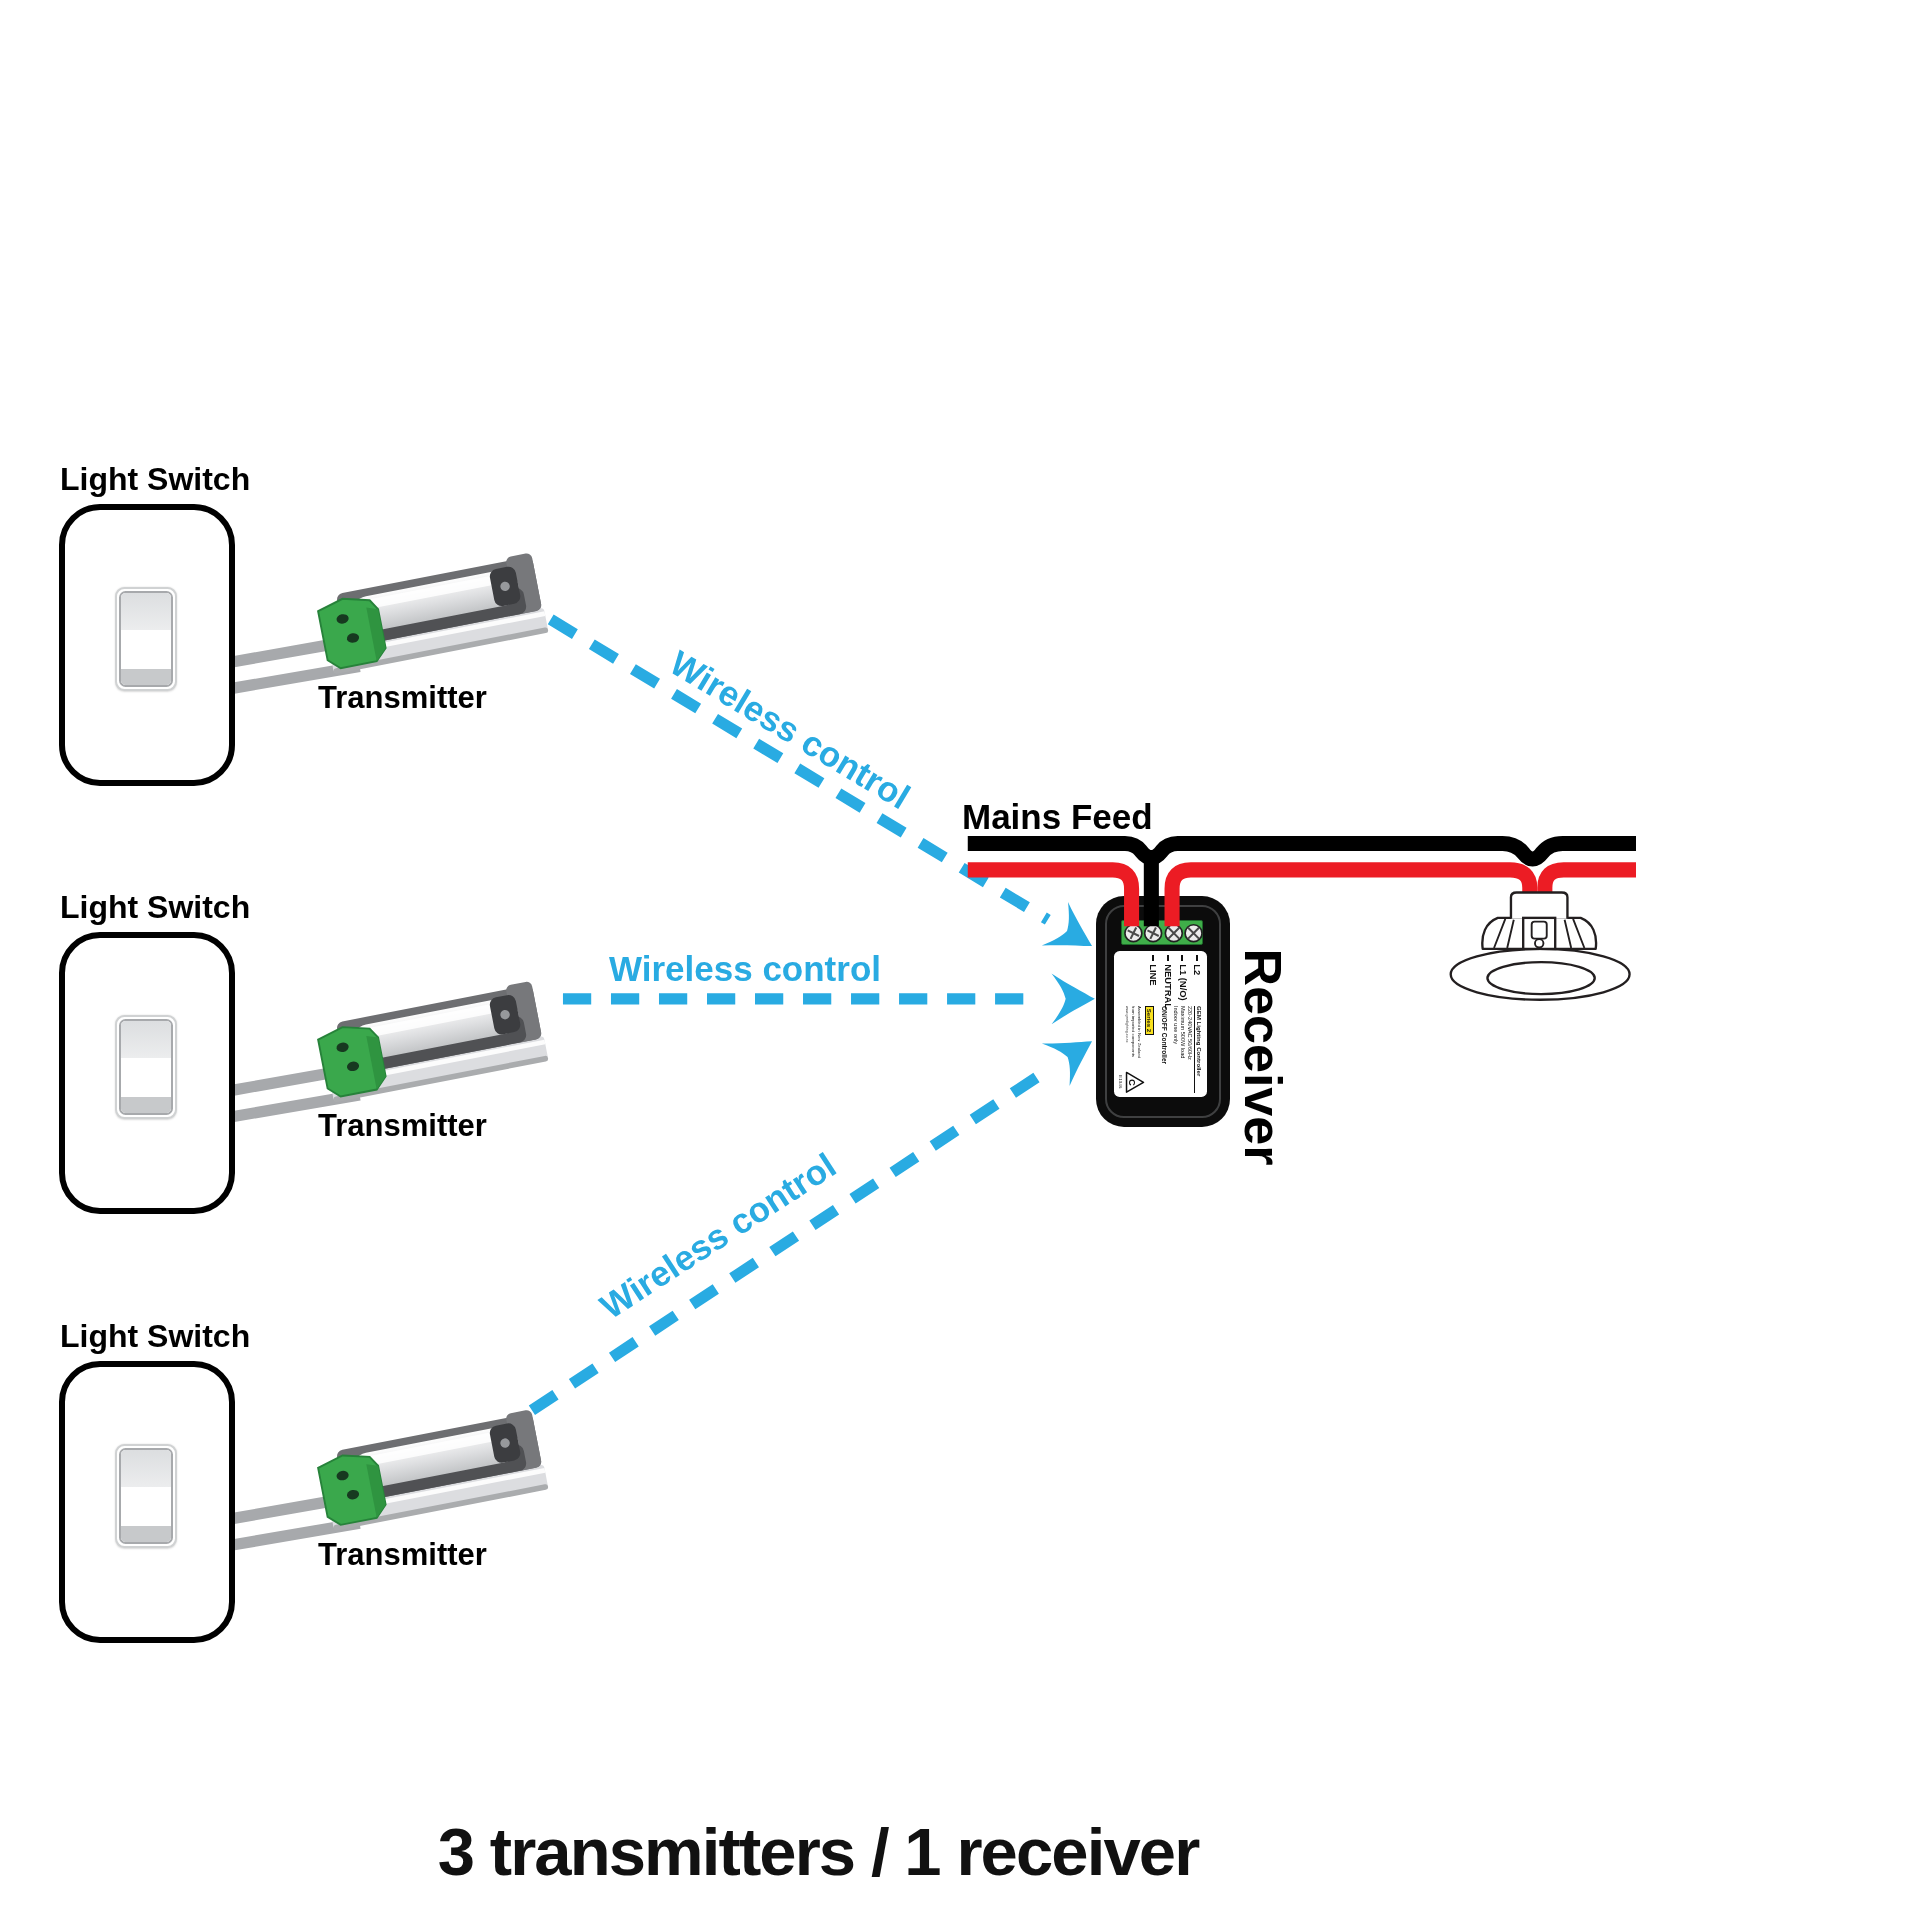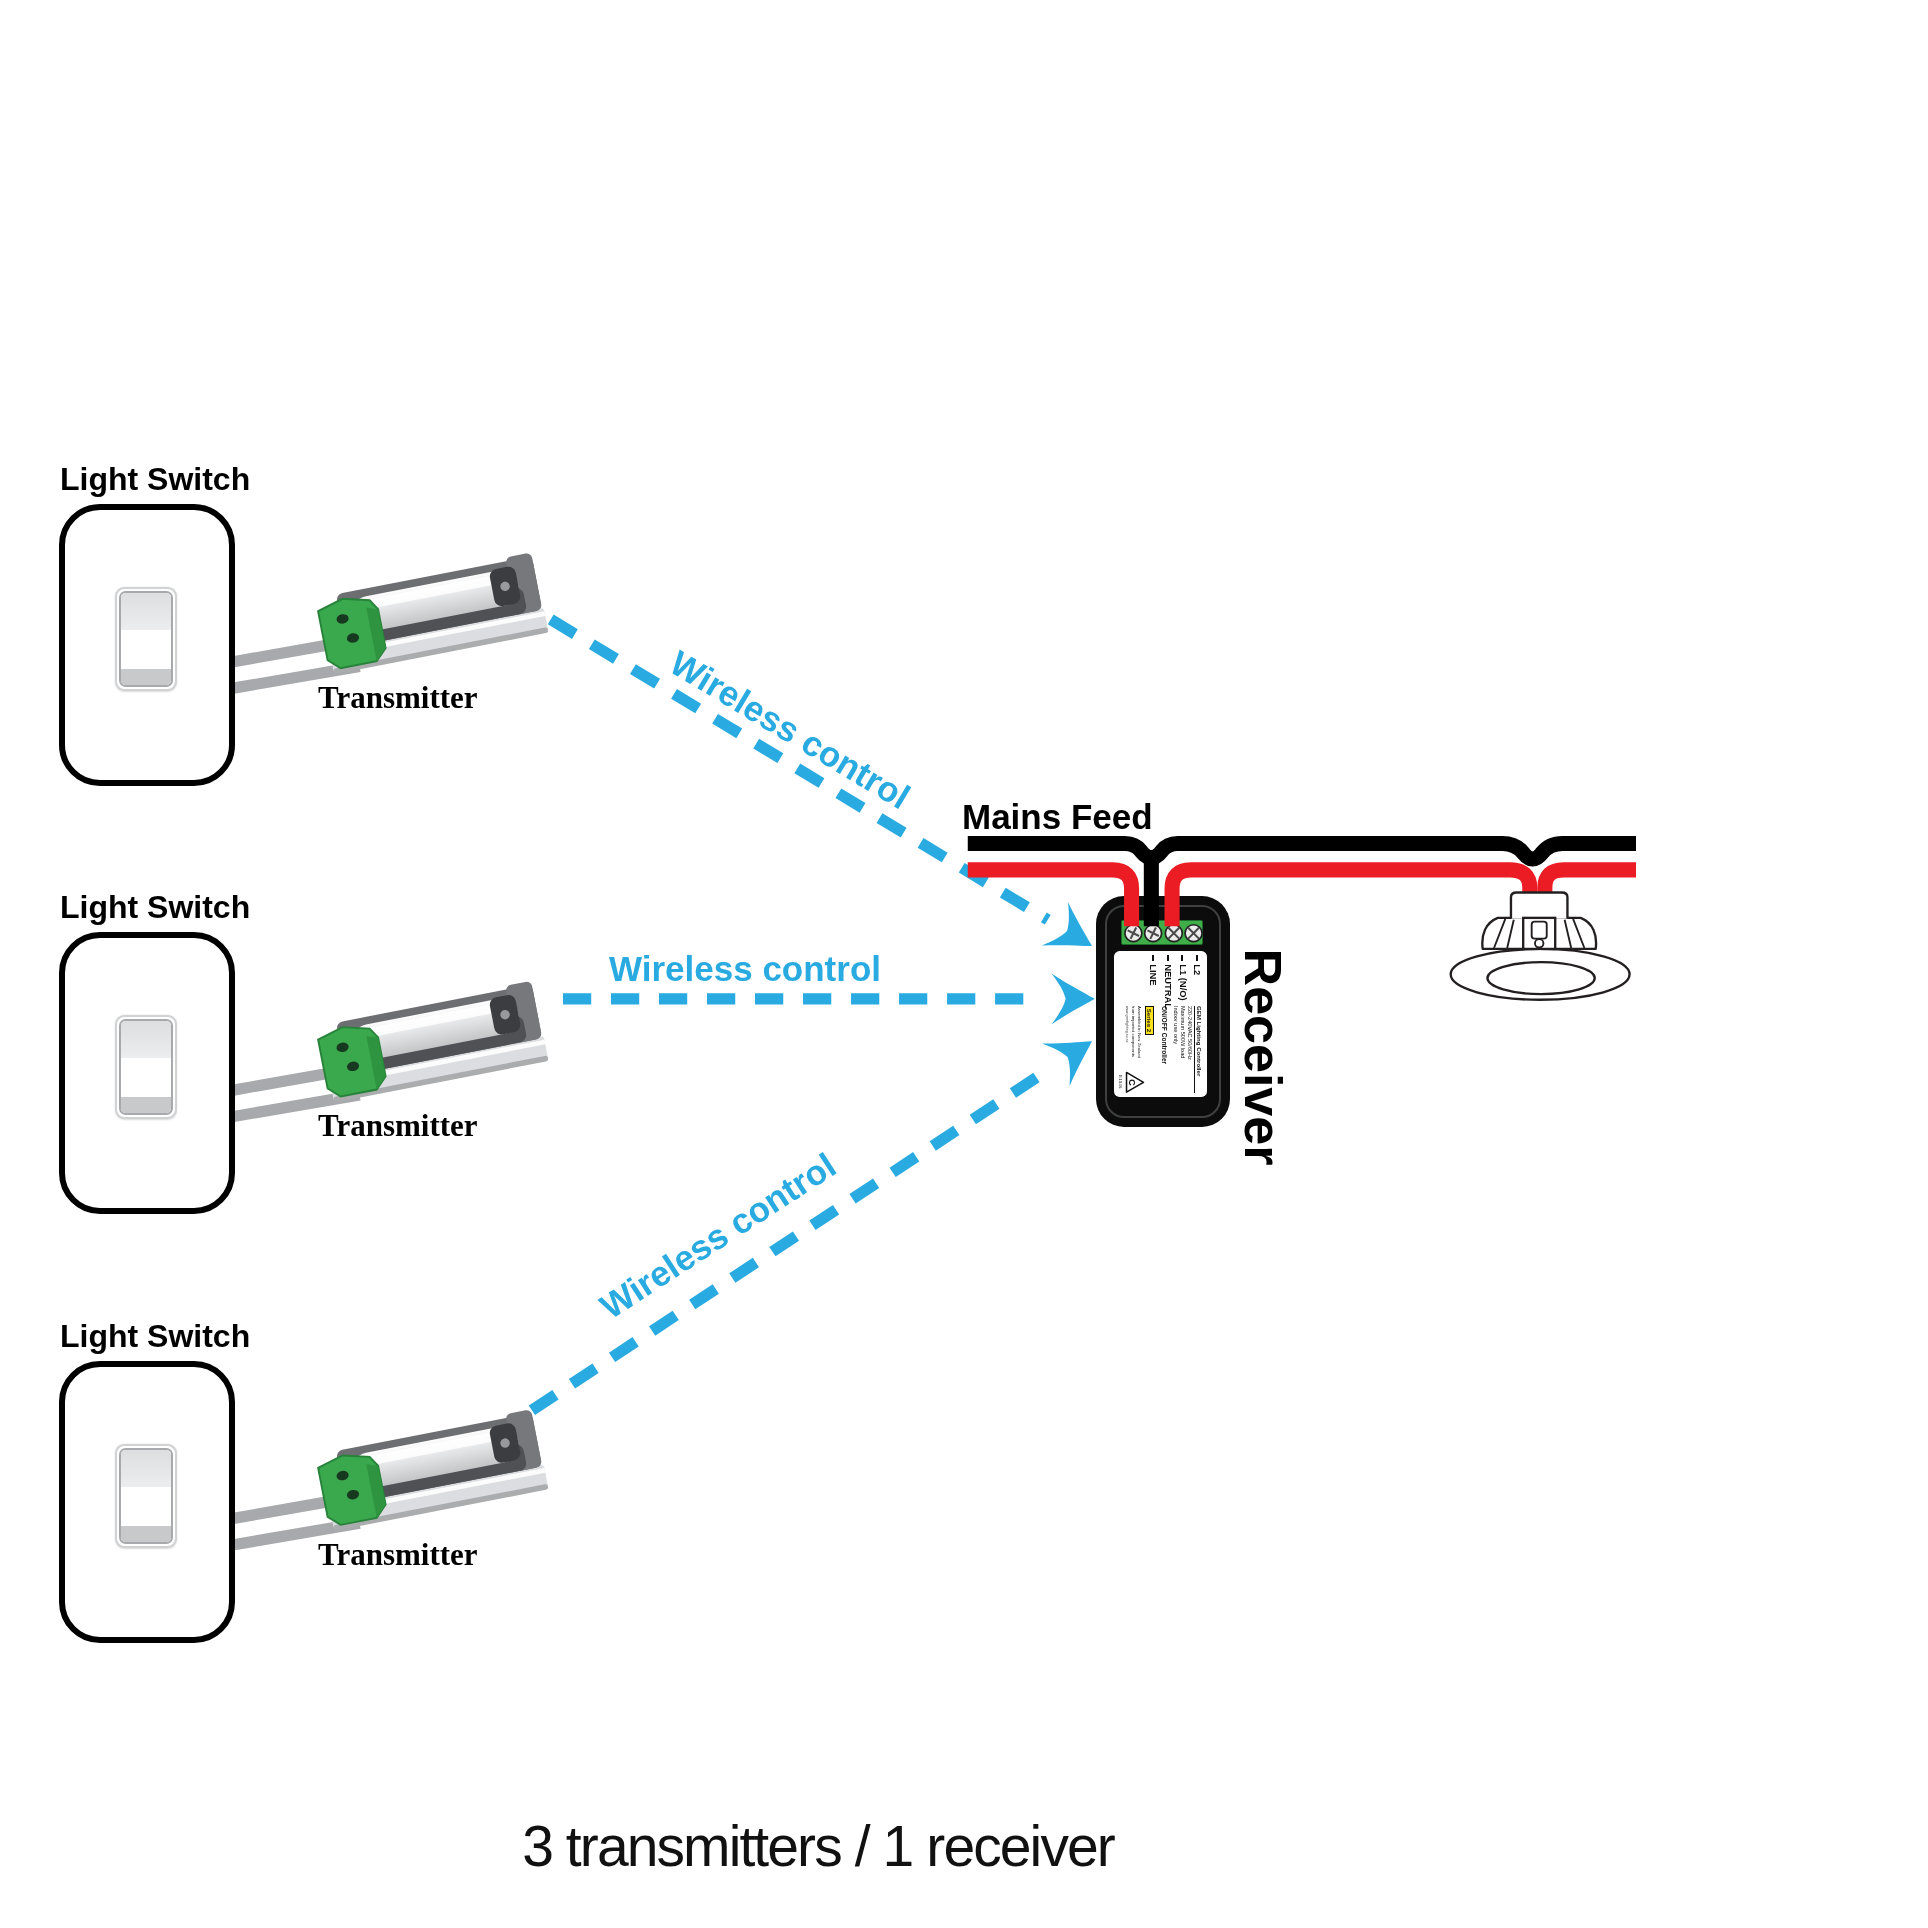--- a/index.html
+++ b/index.html
@@ -32,29 +32,29 @@
   #art{position:absolute;left:0;top:0;z-index:2;pointer-events:none;}
   
   .sw-group{position:absolute;left:0;width:100%;height:0;z-index:3;}
   .g1{top:0;} .g2{top:428px;} .g3{top:857px;}
   .sw-label{position:absolute;left:60px;top:461px;width:175px;text-align:center;font-size:32px;font-weight:600;color:#000;white-space:nowrap;}
   .sw-box{position:absolute;left:59px;top:504px;width:176px;height:282px;box-sizing:border-box;background:#fff;border:6.6px solid #000;border-radius:41px;}
   .rocker-outer{position:absolute;left:50px;top:77px;width:58px;height:100px;background:#fff;border:2.8px solid #d0d2d3;border-radius:9.4px;box-shadow:0 0.9px 1.9px rgba(0,0,0,.15);}
   .rocker-mid{position:absolute;inset:1.9px;border:2.8px solid #a7a9ac;border-radius:6.6px;overflow:hidden;background:#fff;}
   .rocker-top{position:absolute;left:0;top:0;width:100%;height:40%;background:linear-gradient(#dcdee0,#ecedee);}
   .rocker-bottom{position:absolute;left:0;bottom:0;width:100%;height:17%;background:#c7c9cb;border-top:0.9px solid #fff;}
-  .tx-label{position:absolute;left:318px;top:680px;width:154px;text-align:center;font-size:31px;font-weight:600;color:#000;white-space:nowrap;font-family:Liberation Serif, serif;}
+  .tx-label{position:absolute;left:318px;top:680px;width:154px;text-align:center;font-size:31px;font-weight:600;color:#000;white-space:nowrap;}
   
   .wl{position:absolute;font-size:35px;font-weight:600;color:#29abe2;white-space:nowrap;z-index:4;transform:translate(-50%,-50%);}
   .w1{left:790px;top:730px;transform:translate(-50%,-50%) rotate(31deg);}
   .w2{left:745px;top:969px;}
   .w3{left:718px;top:1236px;transform:translate(-50%,-50%) rotate(-33deg);}
   .mains-label{position:absolute;left:962px;top:797px;font-size:35px;font-weight:600;color:#000;z-index:4;white-space:nowrap;text-align:right;}
   .receiver-name{position:absolute;left:1263px;top:1057px;font-size:52px;font-weight:600;color:#000;z-index:4;white-space:nowrap;transform:translate(-50%,-50%) rotate(90deg);}
-  .title{position:absolute;left:50%;top:1813px;transform:translateX(-50%);font-size:57px;font-weight:400;letter-spacing:-1.9px;color:#111;z-index:4;white-space:nowrap;}
+  .title{position:absolute;left:50%;top:1813px;transform:translateX(-50%);font-size:67px;font-weight:700;letter-spacing:-1.9px;color:#111;z-index:4;white-space:nowrap;}
 </style>
 </head>
 <body>
 
 <div id="canvas">
 
   <div class="receiver">
     <div class="receiver-inner"></div>
     <div class="terminal-block">
       <svg width="82" height="25.4" viewBox="0 0 87 27">

